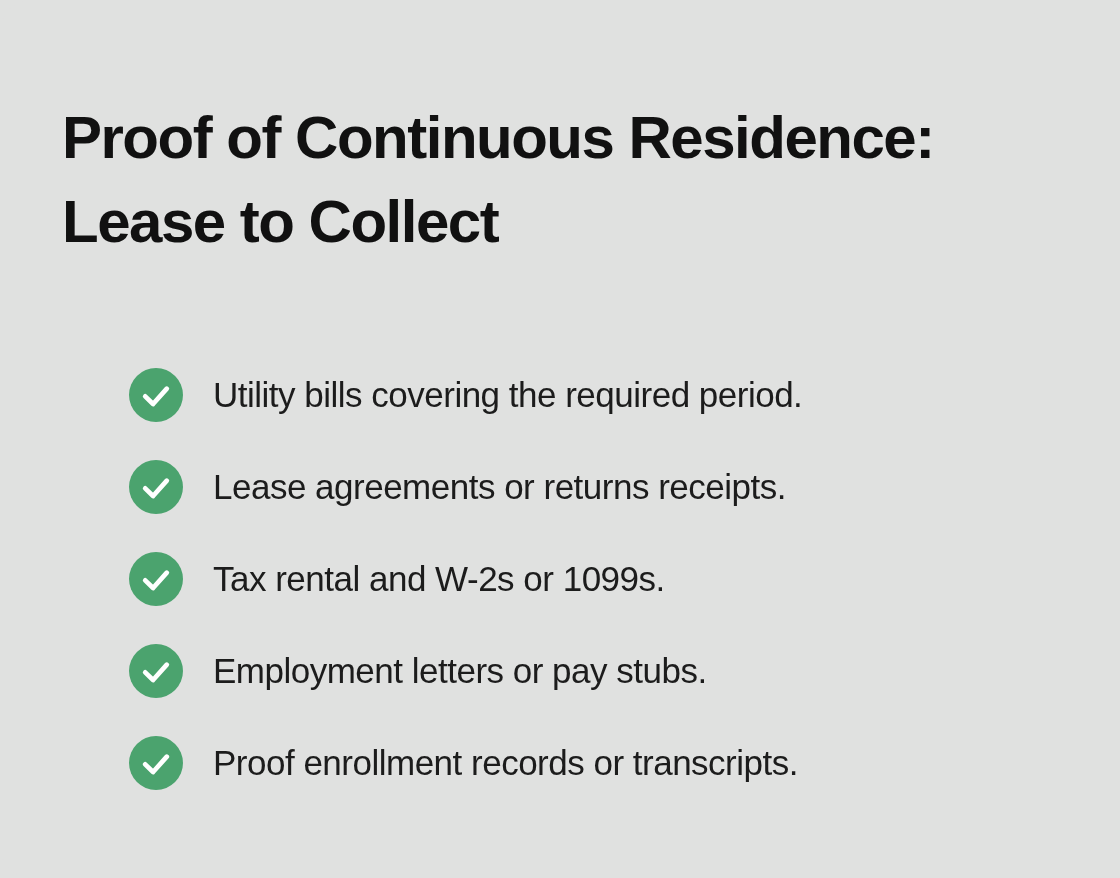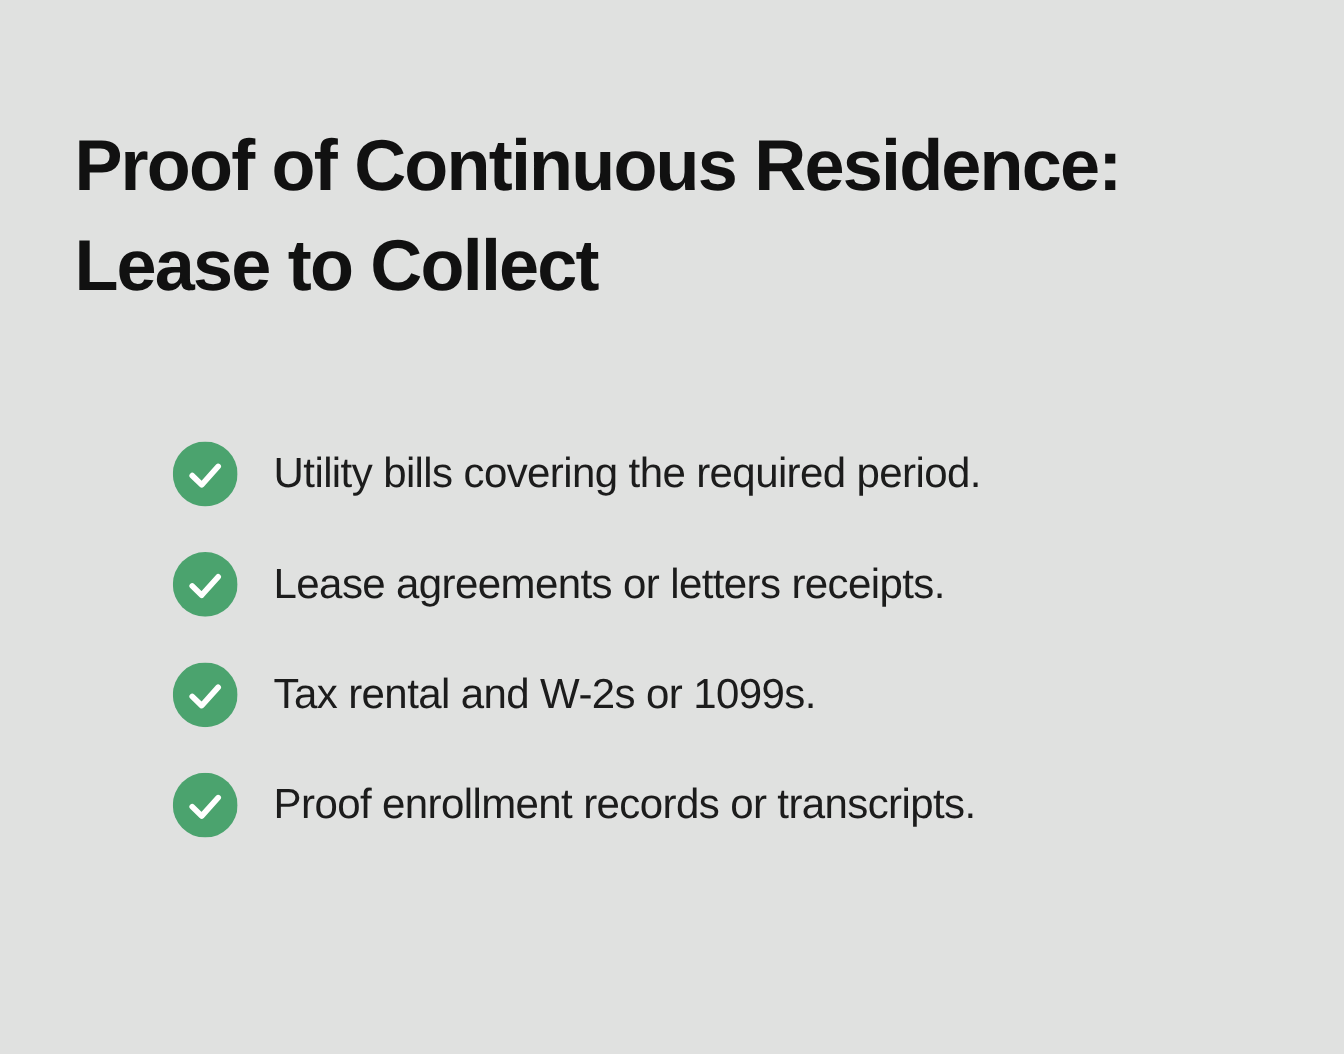--- a/index.html
+++ b/index.html
@@ -30,21 +30,21 @@
     top: 96px;
     font-size: 60px;
     font-weight: 700;
     line-height: 84px;
     letter-spacing: -1.5px;
     color: var(--text-title);
   }
   .title .line { display: block; }
   .checklist {
     position: absolute;
-    left: 144px;
+    left: 129px;
     top: 349px;
     list-style: none;
   }
   .check-row {
     display: flex;
     align-items: center;
     gap: 30px;
     height: 92px;
   }
   .check-icon {
@@ -86,31 +86,38 @@
         <path class="cm" d="M7.2 12.6 L10.7 16 L16.8 9.2"></path>
       </svg>
       <span class="check-label">Utility bills covering the required period.</span>
     </li>
 
     <li class="check-row">
       <svg class="check-icon" viewBox="0 0 24 24" aria-hidden="true">
         <circle class="cc" cx="12" cy="12" r="12"></circle>
         <path class="cm" d="M7.2 12.6 L10.7 16 L16.8 9.2"></path>
       </svg>
-      <span class="check-label">Lease agreements or letters receipts.</span>
+      <span class="check-label">Lease agreements or returns receipts.</span>
     </li>
 
     <li class="check-row">
       <svg class="check-icon" viewBox="0 0 24 24" aria-hidden="true">
         <circle class="cc" cx="12" cy="12" r="12"></circle>
         <path class="cm" d="M7.2 12.6 L10.7 16 L16.8 9.2"></path>
       </svg>
       <span class="check-label">Tax rental and W-2s or 1099s.</span>
     </li>
 
+    <li class="check-row">
+      <svg class="check-icon" viewBox="0 0 24 24" aria-hidden="true">
+        <circle class="cc" cx="12" cy="12" r="12"></circle>
+        <path class="cm" d="M7.2 12.6 L10.7 16 L16.8 9.2"></path>
+      </svg>
+      <span class="check-label">Employment letters or pay stubs.</span>
+    </li>
 
     <li class="check-row">
       <svg class="check-icon" viewBox="0 0 24 24" aria-hidden="true">
         <circle class="cc" cx="12" cy="12" r="12"></circle>
         <path class="cm" d="M7.2 12.6 L10.7 16 L16.8 9.2"></path>
       </svg>
       <span class="check-label">Proof enrollment records or transcripts.</span>
     </li>
 
   </ul>

